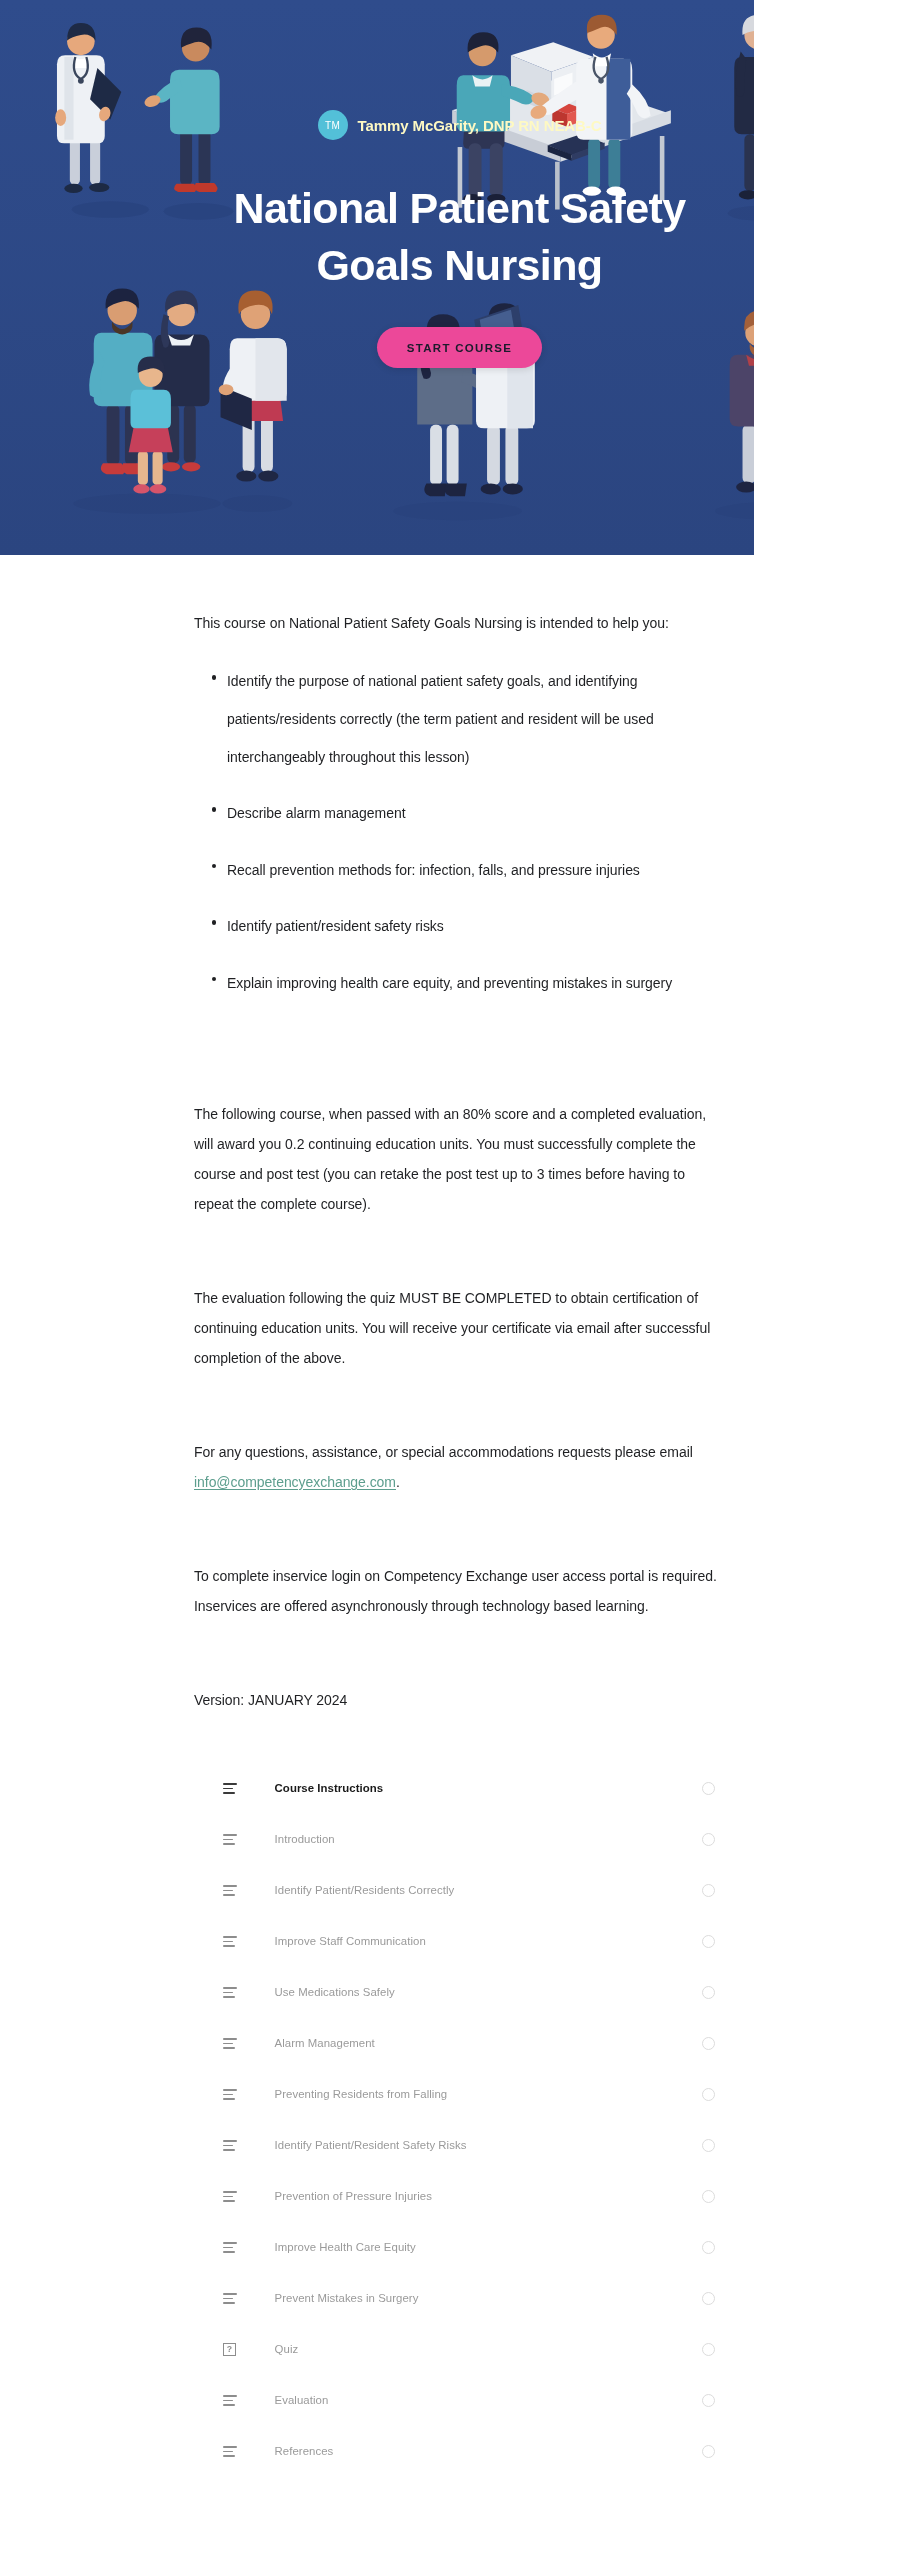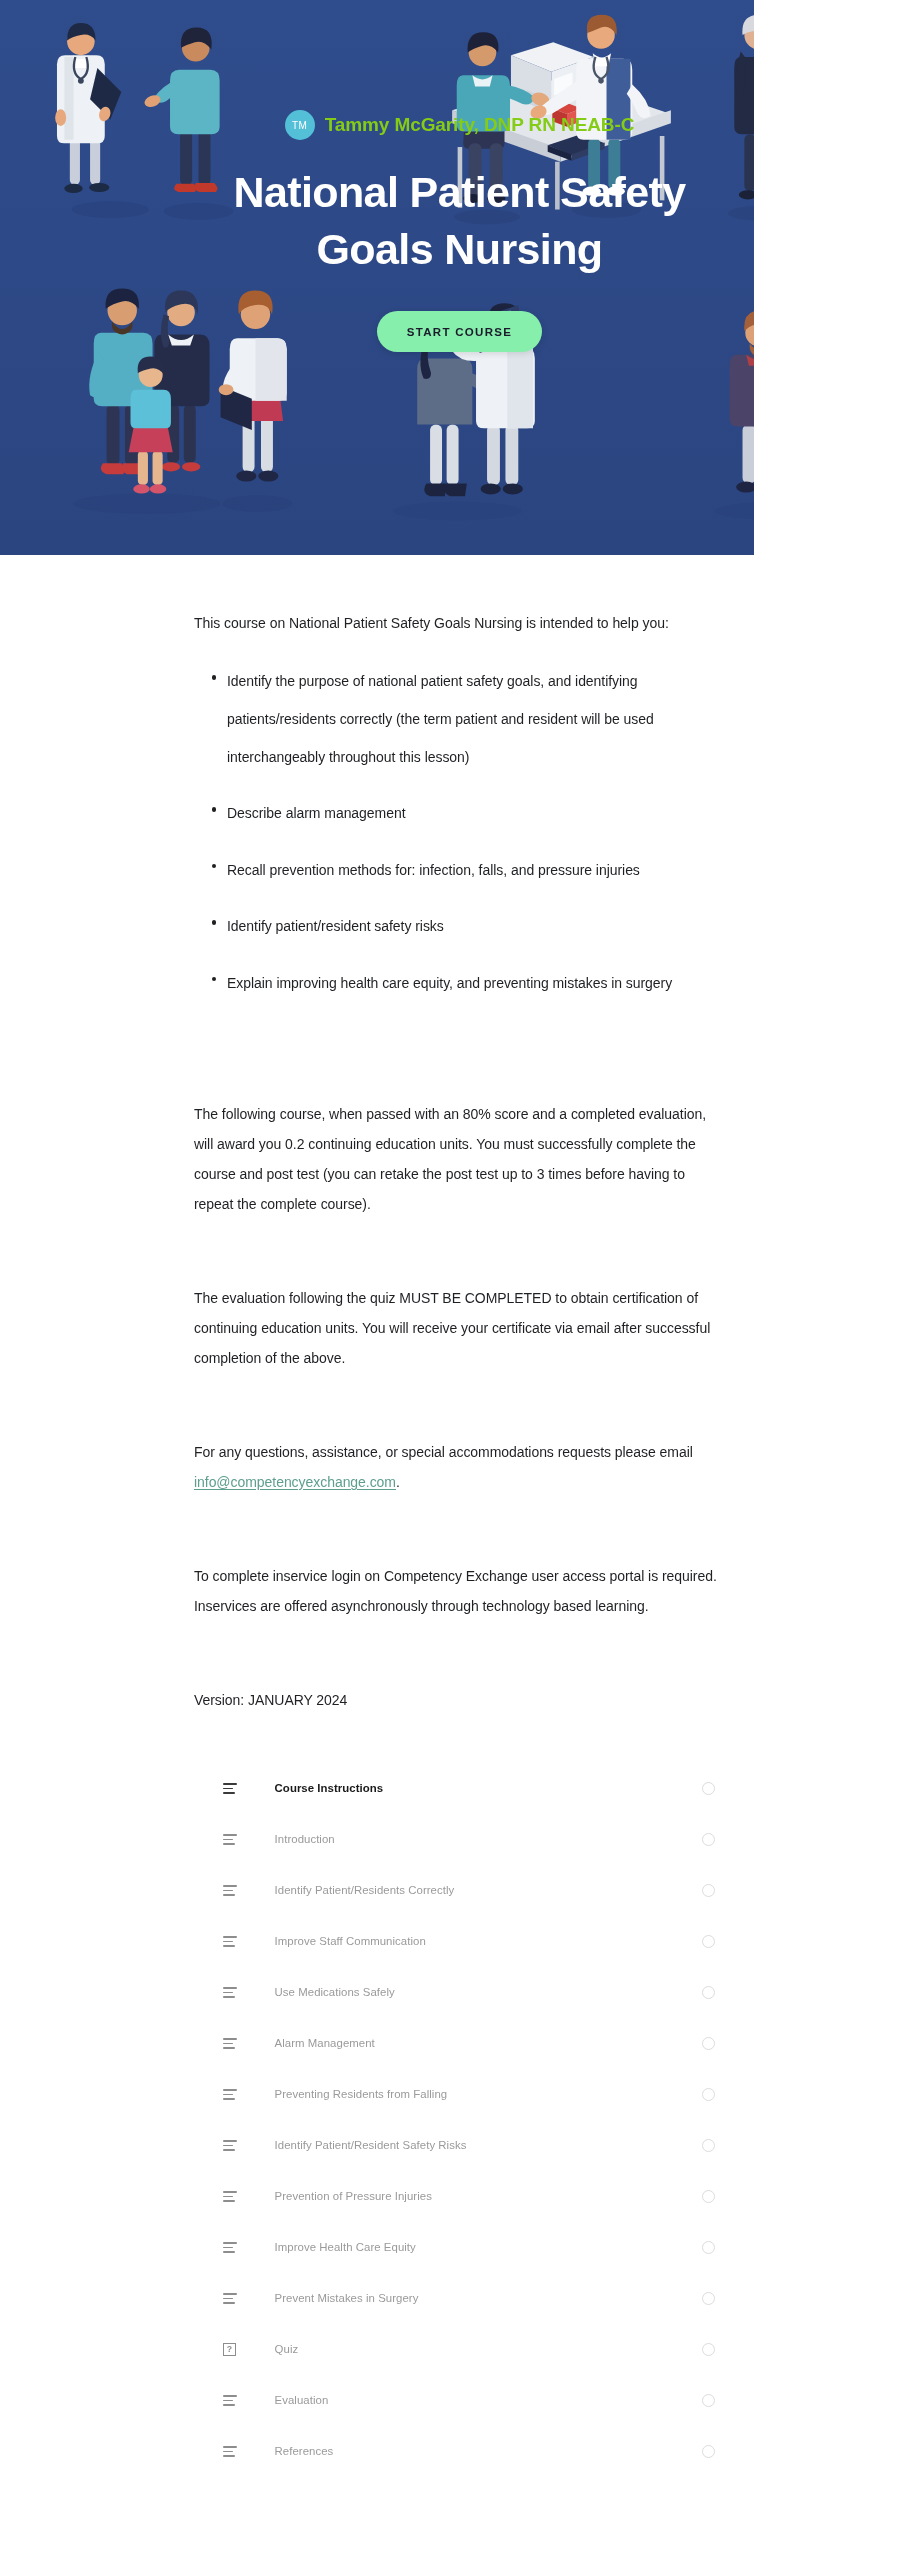--- a/index.html
+++ b/index.html
@@ -44,41 +44,41 @@
     width: 30px; height: 30px;
     border-radius: 50%;
     background: #53c0d8;
     color: #ffffff;
     font-size: 10px;
     letter-spacing: 0.4px;
     display: flex; align-items: center; justify-content: center;
     font-family: "Liberation Sans", sans-serif;
   }
   .author-name {
-    color: #84cc16;
-    font-size: 19px;
+    color: #fef9c3;
+    font-size: 15px;
     font-weight: bold;
     letter-spacing: -0.1px;
     white-space: nowrap;
   }
 
   .hero-title {
-    margin-top: 24px;
+    margin-top: 40px;
     color: #ffffff;
     font-size: 43px;
     font-weight: bold;
     line-height: 57px;
     text-align: center;
     letter-spacing: -0.6px;
     max-width: 515px;
   }
 
   .start-btn {
     margin-top: 33px;
-    background: #86efac;
+    background: #ec4899;
     color: #1b1b2c;
     border: none;
     border-radius: 37px;
     padding: 14.7px 30px;
     font-size: 11.5px;
     font-weight: bold;
     letter-spacing: 1.3px;
     cursor: pointer;
     font-family: "Liberation Sans", sans-serif;
     box-shadow: 0 1.8px 7.4px rgba(0,0,0,.12);

